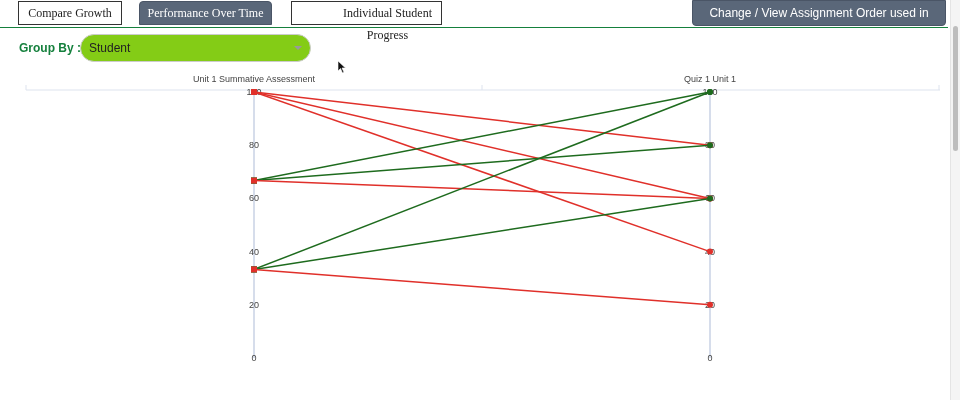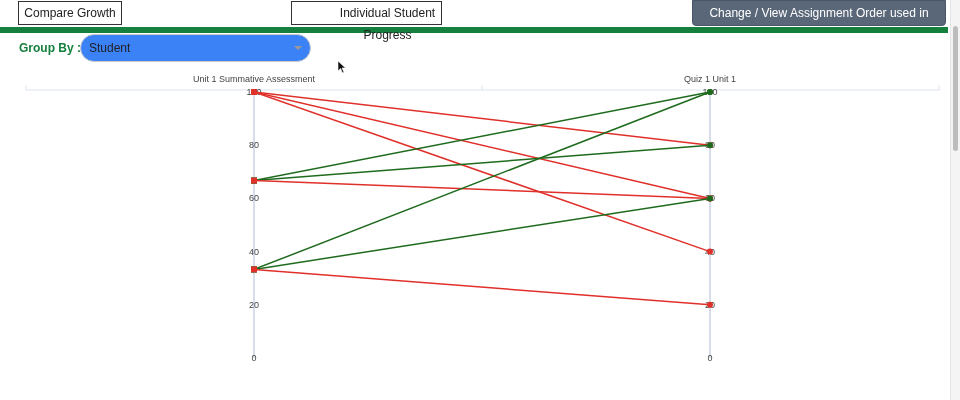--- a/index.html
+++ b/index.html
@@ -1,35 +1,36 @@
 <!DOCTYPE html>
 <html><head>
 <meta charset="utf-8">
 <style>
   html, body { margin:0; padding:0; }
   body { width:960px; height:400px; background:#fff; font-family:"Liberation Sans", sans-serif; position:relative; overflow:hidden; color:#333; }
-  .tabbar { position:absolute; left:0; top:0; width:948px; height:27px; border-bottom:6px solid #15803d; }
+  .tabbar { position:absolute; left:0; top:0; width:948px; height:27px; border-bottom:1px solid #15803d;font-family:Liberation Serif, serif; }
   .tab { position:absolute; top:1px; height:24px; box-sizing:border-box; border:1px solid #333; background:#fff; font-size:12px; color:#222; line-height:22px; text-align:center; cursor:pointer; }
   .tab.active { background:#5a6779; color:#fff; border-color:#4a5566; border-radius:4px 4px 0 0; }
   .order-btn { position:absolute; left:692px; top:0; width:254px; height:26px; box-sizing:border-box; background:#5a6779; color:#fff; border:1px solid #4a5566; border-radius:0 0 4px 4px; font-size:12px; line-height:25px; text-align:center; cursor:pointer; }
   .groupby-label { position:absolute; left:19px; top:41px; font-size:12px; font-weight:bold; color:#15803d; }
-  .select { position:absolute; left:80px; top:34px; width:231px; height:28px; box-sizing:border-box; border:1px solid #ccc; border-radius:14px; background:#3b82f6; font-size:12px; line-height:26px; padding-left:8px; color:#222; cursor:pointer; }
+  .select { position:absolute; left:80px; top:34px; width:231px; height:28px; box-sizing:border-box; border:1px solid #ccc; border-radius:14px; background:#84cc16; font-size:12px; line-height:26px; padding-left:8px; color:#222; cursor:pointer; }
   .select .caret { position:absolute; right:8px; top:11px; width:0; height:0; border-left:4px solid transparent; border-right:4px solid transparent; border-top:4px solid #999; }
   .scrollbar { position:absolute; left:950px; top:0; width:10px; height:400px; background:#f4f4f4; border-left:1px solid #e4e4e4; }
   .scrollthumb { position:absolute; left:2px; top:26px; width:5px; height:125px; background:#bdbdbd; border-radius:3px; }
   .cursor { position:absolute; left:337px; top:60px; }
   svg.chart { position:absolute; left:0; top:66px; }
   .axis-title { font-size:9px; fill:#444; }
   .tick { font-size:9px; fill:#444; }
 </style>
 </head>
 <body>
 
 <div class="tabbar">
   <div class="tab" style="left:18px;width:104px;">Compare Growth</div>
+  <div class="tab active" style="left:139px;width:133px;">Performance Over Time</div>
   <div class="tab" style="left:291px;width:151px;padding-left:42px;">Individual Student Progress</div>
 </div>
 <div class="order-btn">Change / View Assignment Order used in Growth</div>
 
 <div class="groupby-label">Group By :</div>
 <div class="select">
   <span>Student</span>
   <span class="caret"></span>
 </div>
 

